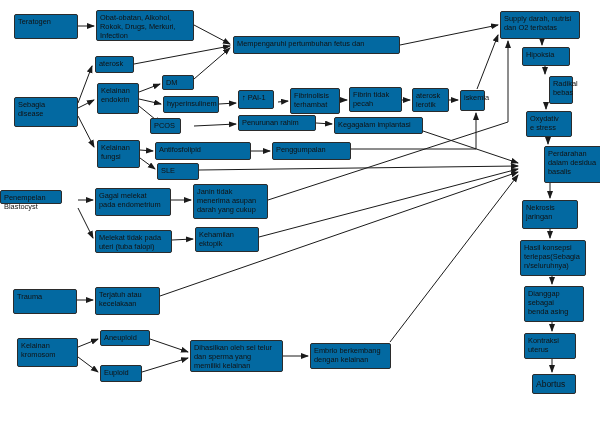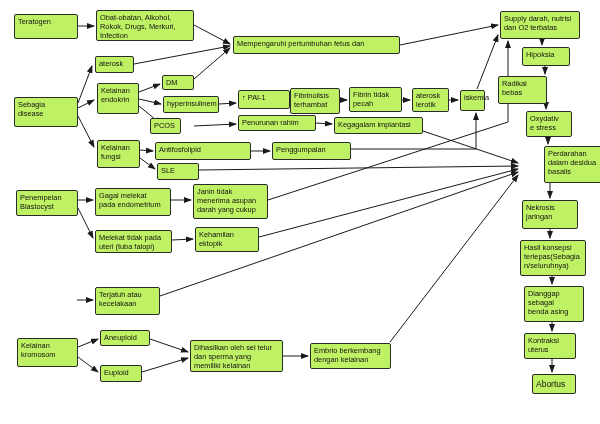--- a/index.html
+++ b/index.html
@@ -1,19 +1,19 @@
 <!DOCTYPE html>
 <html><head>
 <meta charset="utf-8">
 <style>
   html,body{margin:0;padding:0;background:#fff;}
   #canvas{position:relative;width:600px;height:424px;background:#fff;overflow:hidden;
           font-family:"Liberation Sans","DejaVu Sans",sans-serif;}
   svg.wires{position:absolute;left:0;top:0;width:600px;height:424px;}
-  .node{position:absolute;border:1px solid #2b2b2b;border-radius:2px;background:#bef264;
+  .node{position:absolute;border:1px solid #2b2b2b;border-radius:2px;background:#0369a1;
         font-size:7.4px;line-height:9px;color:#111;padding:2px 3px;box-sizing:border-box;
         white-space:pre-line;}
   .clip{overflow:hidden;}
 </style>
 </head>
 <body>
 
 <div id="canvas">
 
   <svg class="wires" viewBox="0 0 600 424">
@@ -82,65 +82,66 @@
   <div class="node" style="left:500px;top:11px;width:80px;height:28px">Supply darah, nutrisi
 dan O2 terbatas</div>
   <div class="node" style="left:95px;top:56px;width:39px;height:17px">aterosk</div>
   <div class="node" style="left:14px;top:97px;width:64px;height:30px">Sebagia
 disease</div>
   <div class="node" style="left:97px;top:83px;width:42px;height:31px">Kelainan
 endokrin</div>
   <div class="node" style="left:162px;top:75px;width:32px;height:15px">DM</div>
   <div class="node" style="left:163px;top:96px;width:56px;height:17px">hyperinsulinem</div>
   <div class="node" style="left:150px;top:118px;width:31px;height:16px">PCOS</div>
-  <div class="node" style="left:238px;top:90px;width:52px;height:19px">↑ PAI-1</div>
+  <div class="node" style="left:238px;top:90px;width:36px;height:19px">↑ PAI-1</div>
   <div class="node" style="left:349px;top:87px;width:53px;height:25px">Fibrin tidak
 pecah</div>
   <div class="node" style="left:290px;top:88px;width:50px;height:26px">Fibrinolisis
 terhambat</div>
   <div class="node" style="left:412px;top:88px;width:37px;height:24px">aterosk
 lerotik</div>
   <div class="node" style="left:460px;top:90px;width:25px;height:21px">iskemia</div>
   <div class="node" style="left:238px;top:115px;width:78px;height:16px">Penurunan rahim</div>
   <div class="node" style="left:334px;top:117px;width:89px;height:17px">Kegagalam implantasi</div>
   <div class="node" style="left:97px;top:140px;width:43px;height:28px">Kelainan
 fungsi</div>
   <div class="node" style="left:155px;top:142px;width:96px;height:18px">Antifosfolipid</div>
   <div class="node" style="left:272px;top:142px;width:79px;height:18px">Penggumpalan</div>
   <div class="node" style="left:157px;top:163px;width:42px;height:17px">SLE</div>
   <div class="node" style="left:522px;top:47px;width:48px;height:19px">Hipoksia</div>
-  <div class="node" style="left:498px;top:76px;width:49px;height:28px">Radikal
+  <div class="node" style="left:549px;top:76px;width:24px;height:28px">Radikal
 bebas</div>
   <div class="node" style="left:526px;top:111px;width:46px;height:26px">Oxydativ
 e stress</div>
   <div class="node" style="left:544px;top:146px;width:64px;height:37px">Perdarahan
 dalam desidua
 basalis</div>
   <div class="node" style="left:522px;top:200px;width:56px;height:29px">Nekrosis
 jaringan</div>
   <div class="node" style="left:520px;top:240px;width:66px;height:36px">Hasil konsepsi
 terlepas(Sebagia
 n/seluruhnya)</div>
   <div class="node" style="left:524px;top:286px;width:60px;height:36px">Dianggap
 sebagai
 benda asing</div>
   <div class="node" style="left:524px;top:333px;width:52px;height:26px">Kontraksi
 uterus</div>
   <div class="node" style="left:532px;top:374px;width:44px;height:20px;font-size:8.5px;line-height:15px">Abortus</div>
-  <div class="node" style="left:16px;top:190px;width:62px;height:26px">Penempelan
+  <div class="node" style="left:0;top:190px;width:62px;height:14px">Penempelan
 Blastocyst</div>
   <div class="node" style="left:95px;top:188px;width:76px;height:28px">Gagal melekat
 pada endometrium</div>
   <div class="node" style="left:193px;top:184px;width:75px;height:35px">Janin tidak
 menerima asupan
 darah yang cukup</div>
   <div class="node" style="left:95px;top:230px;width:77px;height:23px">Melekat tidak pada
 uteri (tuba falopi)</div>
   <div class="node" style="left:195px;top:227px;width:64px;height:25px">Kehamilan
 ektopik</div>
+  <div class="node" style="left:13px;top:289px;width:64px;height:25px">Trauma</div>
   <div class="node" style="left:95px;top:287px;width:65px;height:28px">Terjatuh atau
 kecelakaan</div>
   <div class="node" style="left:17px;top:338px;width:61px;height:29px">Kelainan
 kromosom</div>
   <div class="node" style="left:100px;top:330px;width:50px;height:16px">Aneuploid</div>
   <div class="node" style="left:100px;top:365px;width:42px;height:17px">Euploid</div>
   <div class="node" style="left:190px;top:340px;width:93px;height:32px">Dihasilkan oleh sel telur
 dan sperma yang
 memiliki kelainan</div>
   <div class="node" style="left:310px;top:343px;width:81px;height:26px">Embrio berkembang

